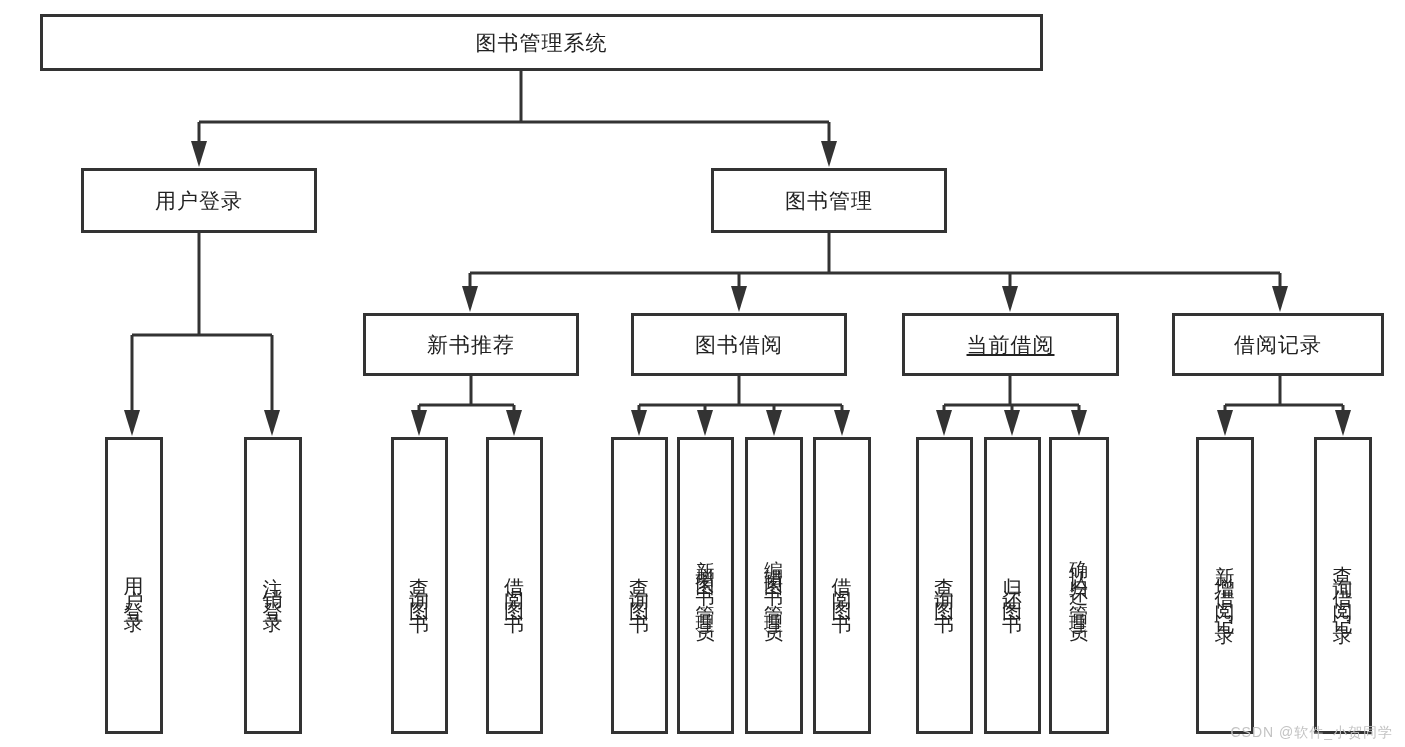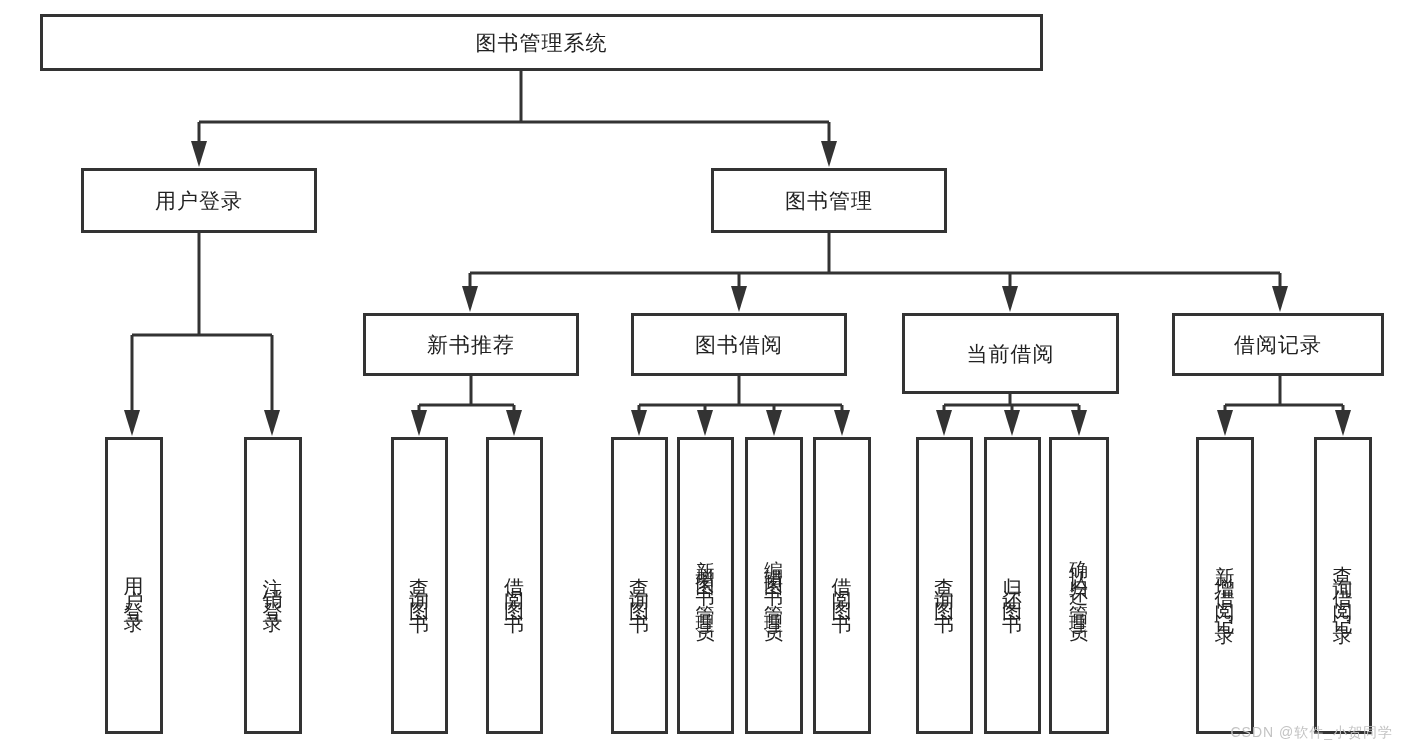--- a/index.html
+++ b/index.html
@@ -138,21 +138,21 @@
     </g>
   </svg>
 
   <div class="node" style="left:40px; top:14px; width:1003px; height:57px;text-align:center;">图书管理系统</div>
 
   <div class="node" style="left:81px; top:168px; width:236px; height:65px;">用户登录</div>
   <div class="node" style="left:711px; top:168px; width:236px; height:65px;font-family:Liberation Serif, serif;">图书管理</div>
 
   <div class="node" style="left:363px; top:313px; width:216px; height:63px;">新书推荐</div>
   <div class="node" style="left:631px; top:313px; width:216px; height:63px;">图书借阅</div>
-  <div class="node" style="left:902px; top:313px; width:217px; height:81px;">当前借阅</div>
+  <div class="node" style="left:902px; top:313px; width:217px; height:63px;text-decoration:underline;">当前借阅</div>
   <div class="node" style="left:1172px; top:313px; width:212px; height:63px;font-family:Liberation Serif, serif;">借阅记录</div>
 
   <div class="leaf" style="left:105px;">
     <span class="vtext">用户登录</span>
   </div>
   <div class="leaf" style="left:244px;">
     <span class="vtext">注销登录</span>
   </div>
   <div class="leaf" style="left:391px; width:57px;">
     <span class="vtext">查询图书</span>

